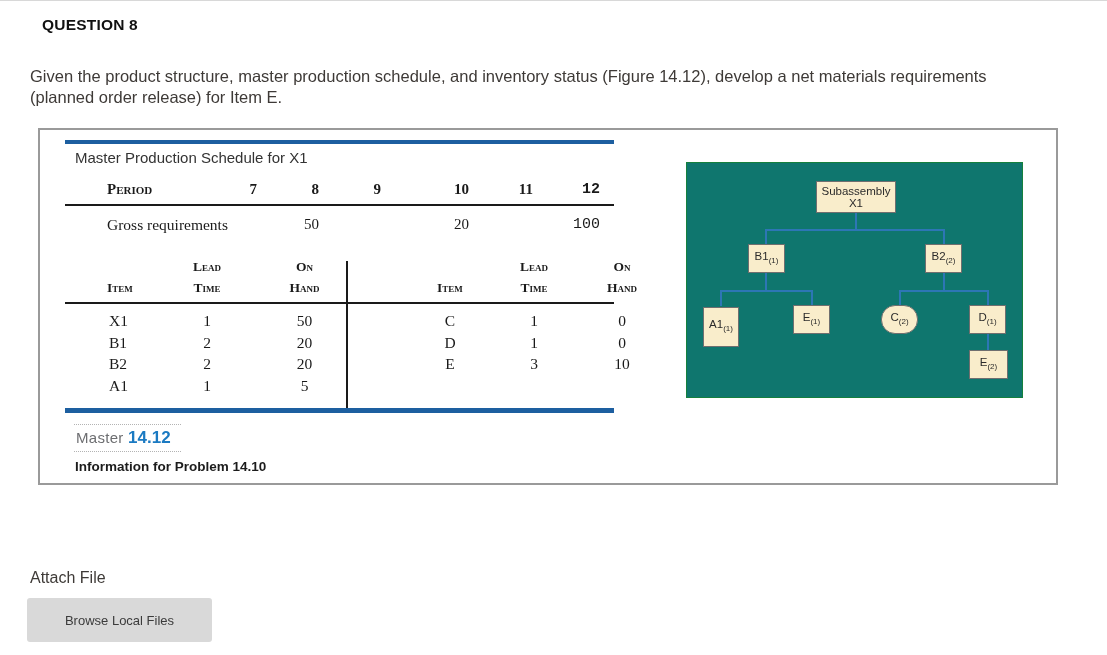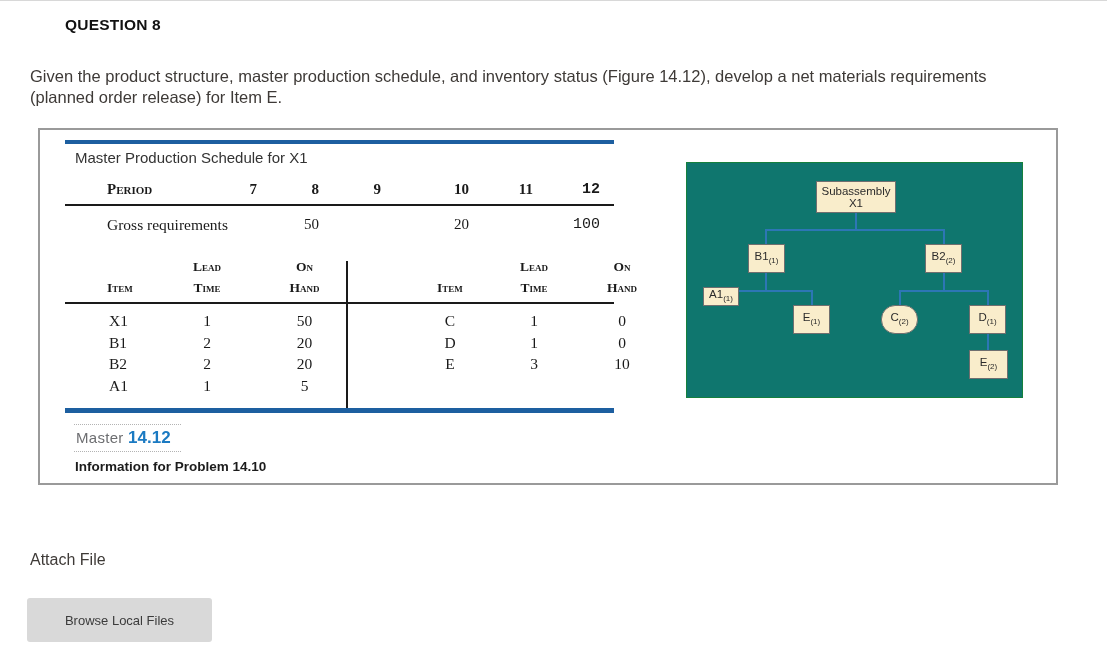--- a/index.html
+++ b/index.html
@@ -3,21 +3,21 @@
 <meta charset="utf-8">
 <style>
   * { margin:0; padding:0; box-sizing:border-box; }
   html,body { width:1107px; height:655px; background:#ffffff; overflow:hidden;
               font-family:"Liberation Sans", sans-serif; }
   .abs { position:absolute; }
 
   .top-rule { left:0; top:0; width:1107px; height:1px; background:#d8d8d8; }
 
   .q-title { left:42px; top:16px; font-size:15.5px; font-weight:bold; color:#111;
-             letter-spacing:.2px;margin-left:23px; }
+             letter-spacing:.2px; }
   .q-body  { left:30px; top:66px; width:988px; font-size:16.5px; line-height:21px;
              color:#3e3a37; }
 
   
   .fig { left:38px; top:128px; width:1020px; height:357px;
          border:2px solid #9a9a9a; background:#fff; }
 
   .serif { font-family:"Liberation Serif","DejaVu Serif",serif;margin-left:32px; }
   .sc    { font-variant:small-caps; font-weight:bold; }
 
@@ -56,21 +56,21 @@
   
   .tree { left:646px; top:32px; width:337px; height:236px;
           border:1px solid #15803d; background:#0f766e; }
   .node { position:absolute; display:flex; align-items:center; justify-content:center;
           background:#f9edcb; border:1px solid #6f6f6f; font-size:11.5px; color:#2b2b2b;
           line-height:12px; text-align:center; z-index:2; }
   .node sub { font-size:8px; }
   .conn { position:absolute; background:#2d76b5; z-index:1; }
 
   
-  .attach-label { left:30px; top:551px; font-size:16px; color:#3e3a37; }
+  .attach-label { left:30px; top:569px; font-size:16px; color:#3e3a37; }
   .browse-btn   { left:27px; top:598px; width:185px; height:44px; background:#d9d9d9;
                   border:none; border-radius:3px; font-size:13px; color:#3b3b3b;
                   font-family:"Liberation Sans",sans-serif; cursor:pointer; }
 </style>
 </head>
 <body>
 
 <div class="abs top-rule"></div>
 
 <h1 class="abs q-title">QUESTION 8</h1>
@@ -168,21 +168,21 @@
     <div class="node" style="left:129px; top:18px; width:80px; height:32px;">
       <span><span>Subassembly</span><br>
       <span>X1</span></span>
     </div>
     <div class="node" style="left:61px;  top:81px;  width:37px; height:29px;">
       <span><span>B1</span><sub>(1)</sub></span>
     </div>
     <div class="node" style="left:238px; top:81px;  width:37px; height:29px;text-align:center;">
       <span><span>B2</span><sub>(2)</sub></span>
     </div>
-    <div class="node" style="left:16px;  top:124px; width:36px; height:19px;">
+    <div class="node" style="left:16px;  top:144px; width:36px; height:40px;">
       <span><span>A1</span><sub>(1)</sub></span>
     </div>
     <div class="node" style="left:106px; top:142px; width:37px; height:29px;">
       <span><span>E</span><sub>(1)</sub></span>
     </div>
     <div class="node" style="left:194px; top:142px; width:37px; height:29px;border-radius:14px;">
       <span><span>C</span><sub>(2)</sub></span>
     </div>
     <div class="node" style="left:282px; top:142px; width:37px; height:29px;">
       <span><span>D</span><sub>(1)</sub></span>

